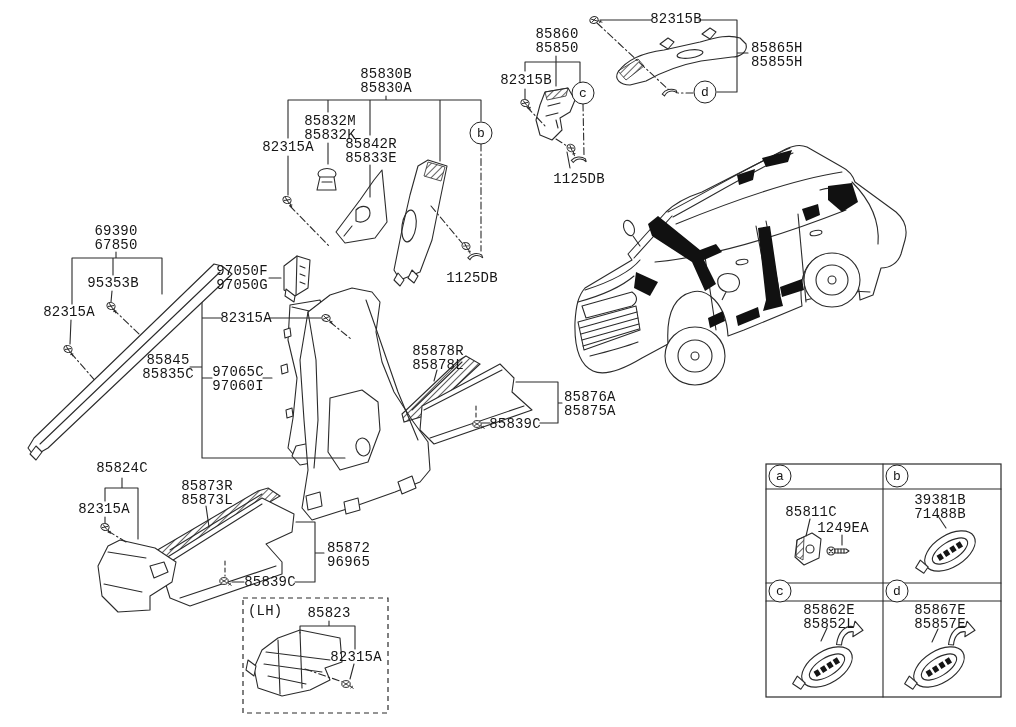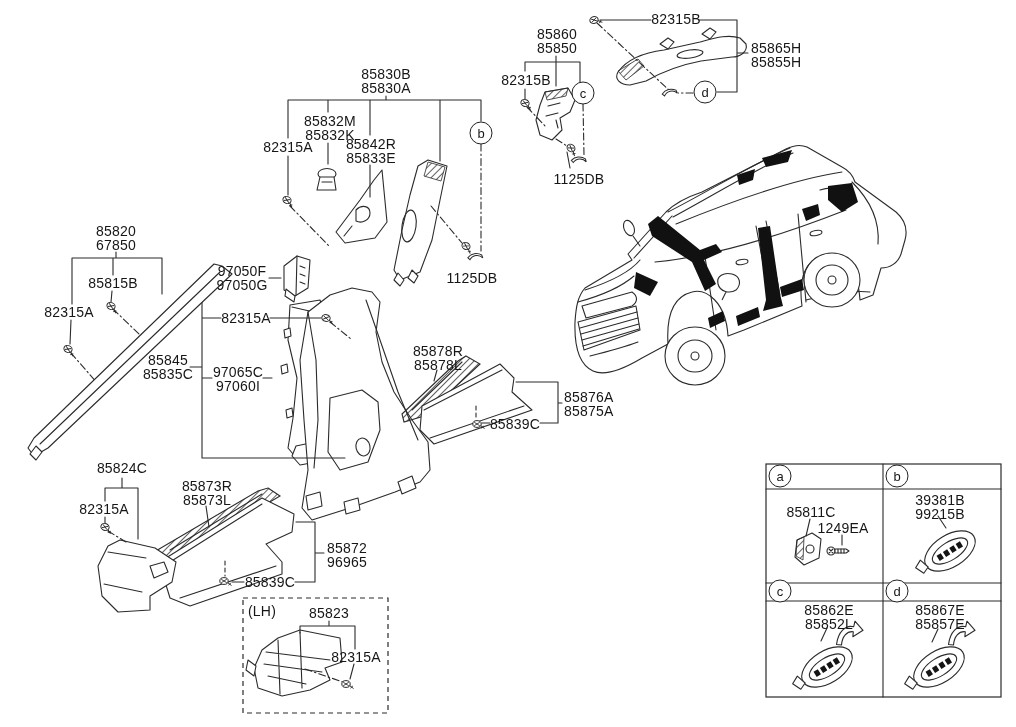--- a/index.html
+++ b/index.html
@@ -1,17 +1,17 @@
 <!DOCTYPE html>
 <html><head>
 <meta charset="utf-8">
 <style>
   html,body{margin:0;padding:0;background:#fff;}
   .stage{position:relative;width:1016px;height:727px;background:#fff;overflow:hidden;
-         font-family:Liberation Sans, sans-serif;}
+         font-family:Liberation Mono, monospace;}
   .stage svg{position:absolute;left:0;top:0;}
   .lbl{position:absolute;font-size:14px;line-height:14px;color:#161616;white-space:nowrap;
        transform:translateX(-50%);text-align:center;letter-spacing:.2px;}
   .lbl span{display:block;}
   .lbl.la{transform:none;text-align:right;}
   .ccall{position:absolute;width:21px;height:21px;border:1.5px solid #222;border-radius:50%;
          background:#fff;display:flex;align-items:center;justify-content:center;
          font-size:13px;color:#161616;transform:translate(-50%,-50%);}
   .ln{stroke:#2b2b2b;fill:none;stroke-width:1.1;stroke-linecap:round;stroke-linejoin:round;}
   .part{fill:#ffffff;stroke:#2b2b2b;stroke-width:1.1;stroke-linejoin:round;}
@@ -305,25 +305,25 @@
 <div class="lbl" style="left:288px;top:140px">82315A</div>
 
 <div class="lbl" style="left:371px;top:137px">
   <span>85842R</span>
   <span>85833E</span>
 </div>
 
 <div class="lbl" style="left:472px;top:271px">1125DB</div>
 
 <div class="lbl" style="left:116px;top:224px">
-  <span>85820</span>
+  <span>69390</span>
   <span>67850</span>
 </div>
 
-<div class="lbl" style="left:113px;top:276px">85815B</div>
+<div class="lbl" style="left:113px;top:276px">95353B</div>
 <div class="lbl" style="left:69px;top:305px">82315A</div>
 
 <div class="lbl" style="left:242px;top:264px">
   <span>97050F</span>
   <span>97050G</span>
 </div>
 
 <div class="lbl" style="left:246px;top:311px">82315A</div>
 
 <div class="lbl" style="left:168px;top:353px">
@@ -372,21 +372,21 @@
 <div class="ccall" style="left:780px;top:476px">a</div>
 <div class="ccall" style="left:897px;top:476px">b</div>
 <div class="ccall" style="left:780px;top:591px">c</div>
 <div class="ccall" style="left:897px;top:591px">d</div>
 
 <div class="lbl" style="left:811px;top:505px">85811C</div>
 <div class="lbl" style="left:843px;top:521px">1249EA</div>
 
 <div class="lbl" style="left:940px;top:493px">
   <span>39381B</span>
-  <span>99215B</span>
+  <span>71488B</span>
 </div>
 
 <div class="lbl" style="left:829px;top:603px">
   <span>85862E</span>
   <span>85852L</span>
 </div>
 
 <div class="lbl" style="left:940px;top:603px">
   <span>85867E</span>
   <span>85857E</span>

